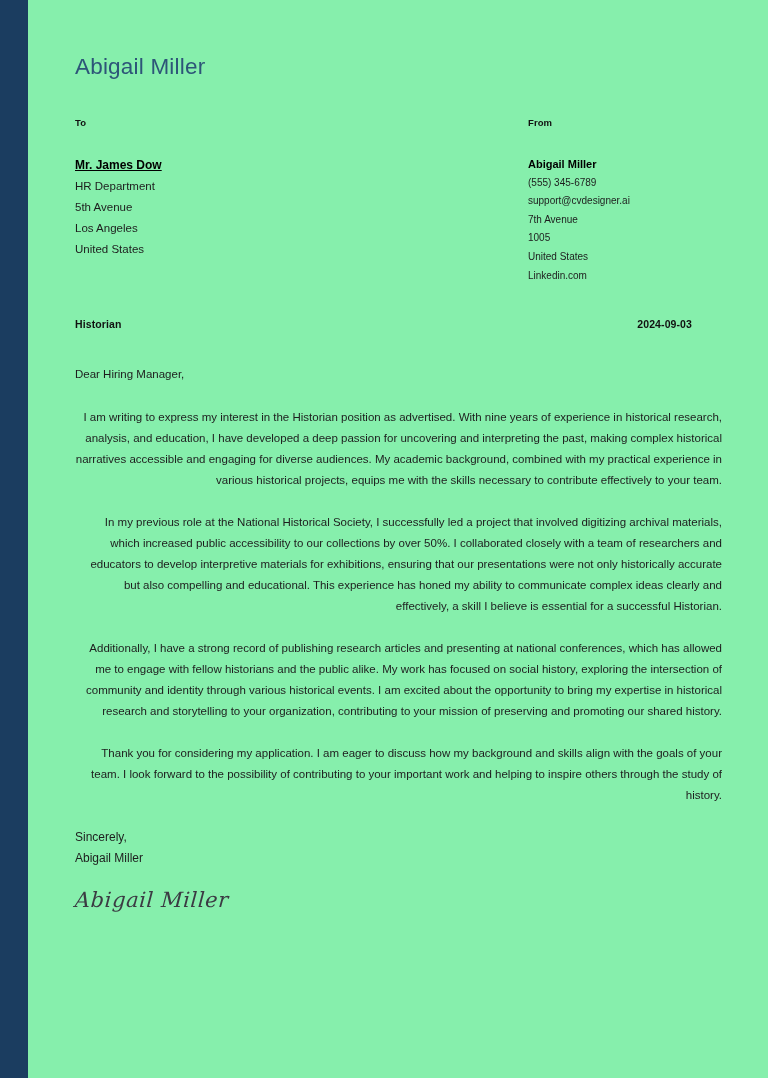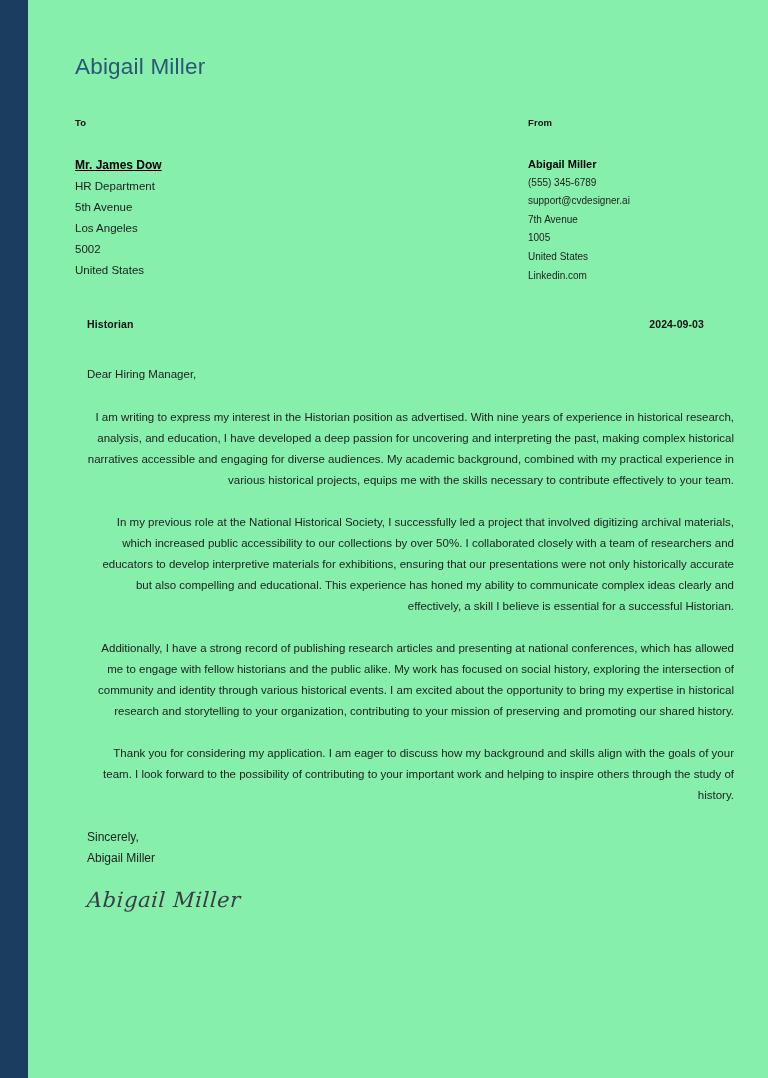--- a/index.html
+++ b/index.html
@@ -92,34 +92,32 @@
     font-size: 11px;
   }
   #role-row {
     position: absolute;
     top: 318px;
     left: 0;
     width: 617px;
     display: flex;
     justify-content: space-between;
     align-items: flex-start;
-    margin-left: 12px;
   }
   #role-title, #letter-date {
     font-size: 10.5px;
     font-weight: bold;
     color: #111111;
     letter-spacing: 0.1px;
   }
   #letter-body {
     position: absolute;
     top: 365px;
     left: 0;
     width: 647px;
-    margin-left: 12px;
   }
   .salutation {
     font-size: 11.5px;
     color: #1d1d1d;
     line-height: 18px;
     margin-bottom: 24px;
   }
   .body-para {
     font-size: 11.5px;
     color: #1d1d1d;
@@ -158,21 +156,20 @@
 
     <div id="address-block">
 
       <div class="addr-col to-col">
         <div class="addr-label">To</div>
         <div class="addr-lines to-lines">
           <div class="strong-line">Mr. James Dow</div>
           <div>HR Department</div>
           <div>5th Avenue</div>
           <div>Los Angeles</div>
-          <div>5002</div>
           <div>United States</div>
         </div>
       </div>
 
       <div class="addr-col from-col">
         <div class="addr-label">From</div>
         <div class="addr-lines from-lines">
           <div class="strong-line">Abigail Miller</div>
           <div>(555) 345-6789</div>
           <div>support@cvdesigner.ai</div>

